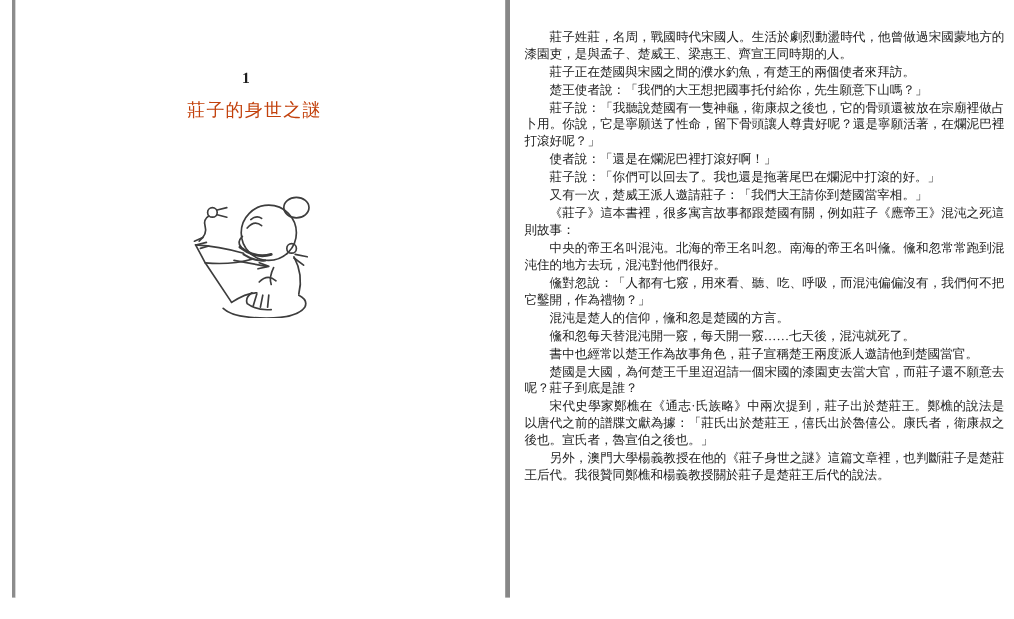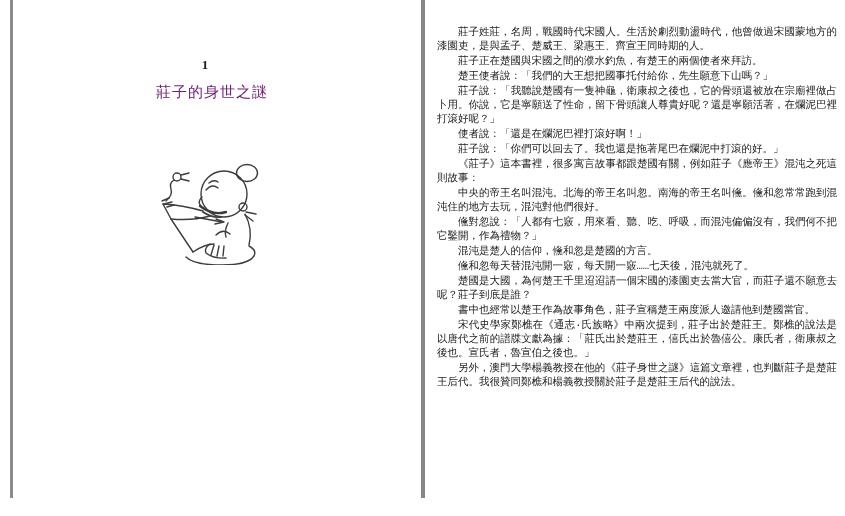--- a/index.html
+++ b/index.html
@@ -52,21 +52,21 @@
     color: #1c1c1c;
   }
   .chapter-title {
     position: absolute;
     top: 83px;
     left: 0;
     width: 398px;
     text-align: center;
     font-size: 15px;
     letter-spacing: 1px;
-    color: #701a75;
+    color: #c2410c;
   }
   .illustration {
     position: absolute;
     left: 137px;
     top: 161px;
     width: 122px;
     height: 104px;
   }
   .text-col {
     position: absolute;
@@ -74,21 +74,20 @@
     top: 25px;
     width: 400px;
     font-size: 10.5px;
     line-height: 14px;
     text-align: justify;
     color: #222222;
   }
   .text-col p {
     margin: 0 0 1px 0;
     text-indent: 2em;
-    font-family: Liberation Mono, monospace;
   }
 </style>
 </head>
 <body>
 
 <div class="reader">
 
   <div class="edge-line"></div>
 
   <div class="page page-left">
@@ -150,36 +149,37 @@
         <p class="para">莊子正在楚國與宋國之間的濮水釣魚，有楚王的兩個使者來拜訪。</p>
 
         <p class="para">楚王使者說：「我們的大王想把國事托付給你，先生願意下山嗎？」</p>
 
         <p class="para">莊子說：「我聽說楚國有一隻神龜，衛康叔之後也，它的骨頭還被放在宗廟裡做占卜用。你說，它是寧願送了性命，留下骨頭讓人尊貴好呢？還是寧願活著，在爛泥巴裡打滾好呢？」</p>
 
         <p class="para">使者說：「還是在爛泥巴裡打滾好啊！」</p>
 
         <p class="para">莊子說：「你們可以回去了。我也還是拖著尾巴在爛泥中打滾的好。」</p>
 
+        <p class="para">又有一次，楚威王派人邀請莊子：「我們大王請你到楚國當宰相。」</p>
 
 
         <p class="para">《莊子》這本書裡，很多寓言故事都跟楚國有關，例如莊子《應帝王》混沌之死這則故事：</p>
 
         <p class="para">中央的帝王名叫混沌。北海的帝王名叫忽。南海的帝王名叫儵。儵和忽常常跑到混沌住的地方去玩，混沌對他們很好。</p>
 
         <p class="para">儵對忽說：「人都有七竅，用來看、聽、吃、呼吸，而混沌偏偏沒有，我們何不把它鑿開，作為禮物？」</p>
 
 
         <p class="para">混沌是楚人的信仰，儵和忽是楚國的方言。</p>
 
         <p class="para">儵和忽每天替混沌開一竅，每天開一竅……七天後，混沌就死了。</p>
 
+        <p class="para">書中也經常以楚王作為故事角色，莊子宣稱楚王兩度派人邀請他到楚國當官。</p>
+
         <p class="para">楚國是大國，為何楚王千里迢迢請一個宋國的漆園吏去當大官，而莊子還不願意去呢？莊子到底是誰？</p>
-
-        <p class="para">書中也經常以楚王作為故事角色，莊子宣稱楚王兩度派人邀請他到楚國當官。</p>
 
         <p class="para">宋代史學家鄭樵在《通志·氏族略》中兩次提到，莊子出於楚莊王。鄭樵的說法是以唐代之前的譜牒文獻為據：「莊氏出於楚莊王，僖氏出於魯僖公。康氏者，衛康叔之後也。宣氏者，魯宣伯之後也。」</p>
 
         <p class="para">另外，澳門大學楊義教授在他的《莊子身世之謎》這篇文章裡，也判斷莊子是楚莊王后代。我很贊同鄭樵和楊義教授關於莊子是楚莊王后代的說法。</p>
       </div>
   </div>
 
 </div>
 
 </body></html>

